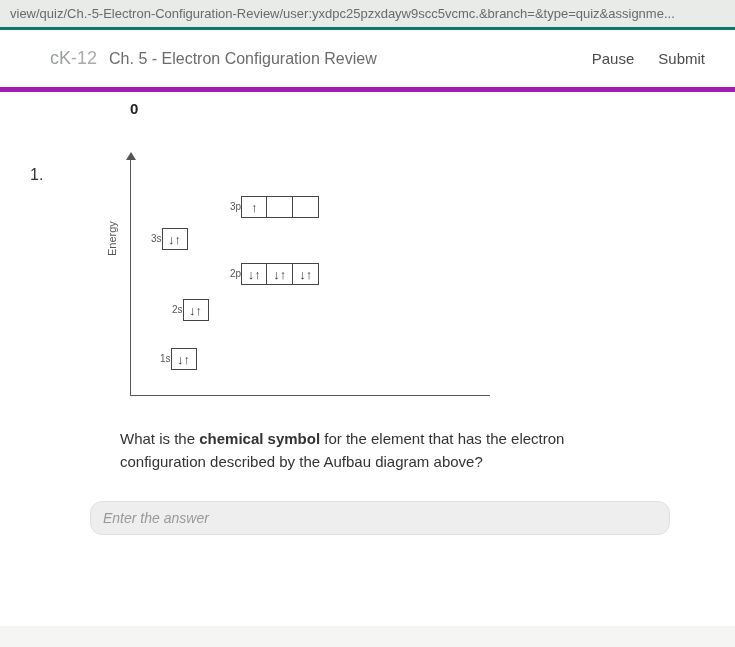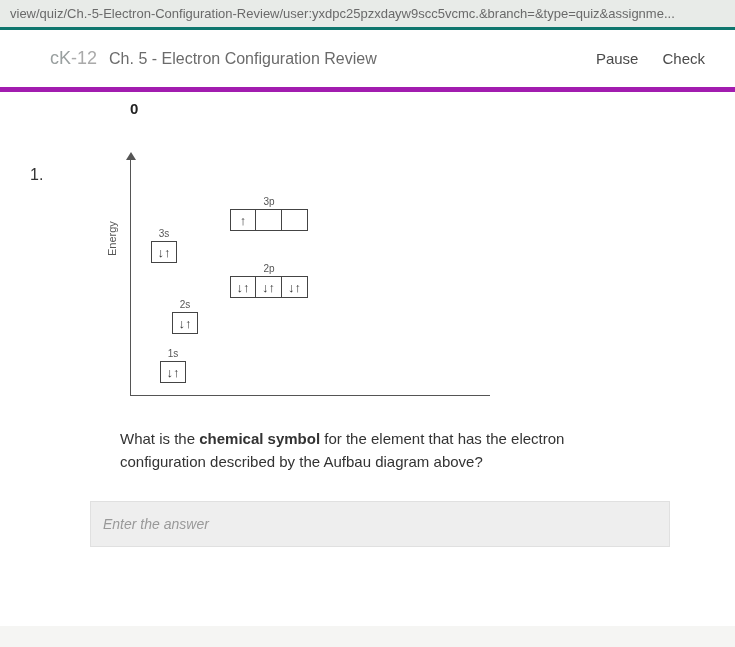--- a/index.html
+++ b/index.html
@@ -115,21 +115,21 @@
       color: #555;
     }
     .orb-row {
       position: absolute;
       display: flex;
       align-items: flex-end;
       gap: 30px;
     }
     .orb-group {
       display: flex;
-      flex-direction: column;
+      flex-direction: row;
       align-items: center;
       justify-content: flex-end;
     }
     .orb-label {
       font-size: 10px;
       color: #555;
       margin-bottom: 2px;
     }
     .orb-boxes {
       display: flex;
@@ -154,24 +154,24 @@
       margin: 22px 0 0 90px;
       font-size: 15px;
       color: #333;
       line-height: 1.5;
       max-width: 520px;
     }
     .question-text b { font-weight: 700; }
     .answer-input {
       margin: 28px 0 0 60px;
       width: 580px;
-      height: 46px;
+      height: 34px;
       background: #eeeeee;
       border: 1px solid #e0e0e0;
-      border-radius: 0;
+      border-radius: 12px;
       padding: 0 12px;
       font-size: 14px;
       color: #999;
       font-style: italic;
     }
     .answer-input::placeholder { color: #999; font-style: italic; }
     .btn-row {
       text-align: center;
       margin-top: 28px;
     }
@@ -199,21 +199,21 @@
 <body>
 
 <div class="url-bar">view/quiz/Ch.-5-Electron-Configuration-Review/user:yxdpc25pzxdayw9scc5vcmc.&amp;branch=&amp;type=quiz&amp;assignme...</div>
 
 <div class="header">
   <span class="logo">
     <span class="c">c</span><span class="k">K</span><span class="dash">-</span><span class="num">12</span>
   </span>
   <span class="title">Ch. 5 - Electron Configuration Review</span>
   <span class="header-btn">Pause</span>
-  <span class="header-btn">Check</span>
+  <span class="header-btn">Submit</span>
 </div>
 
 <div class="score-row">
   <span class="score">0</span>
 </div>
 
 <div class="content">
   <div class="qnum">1.</div>
 
   <div class="diagram-area">

